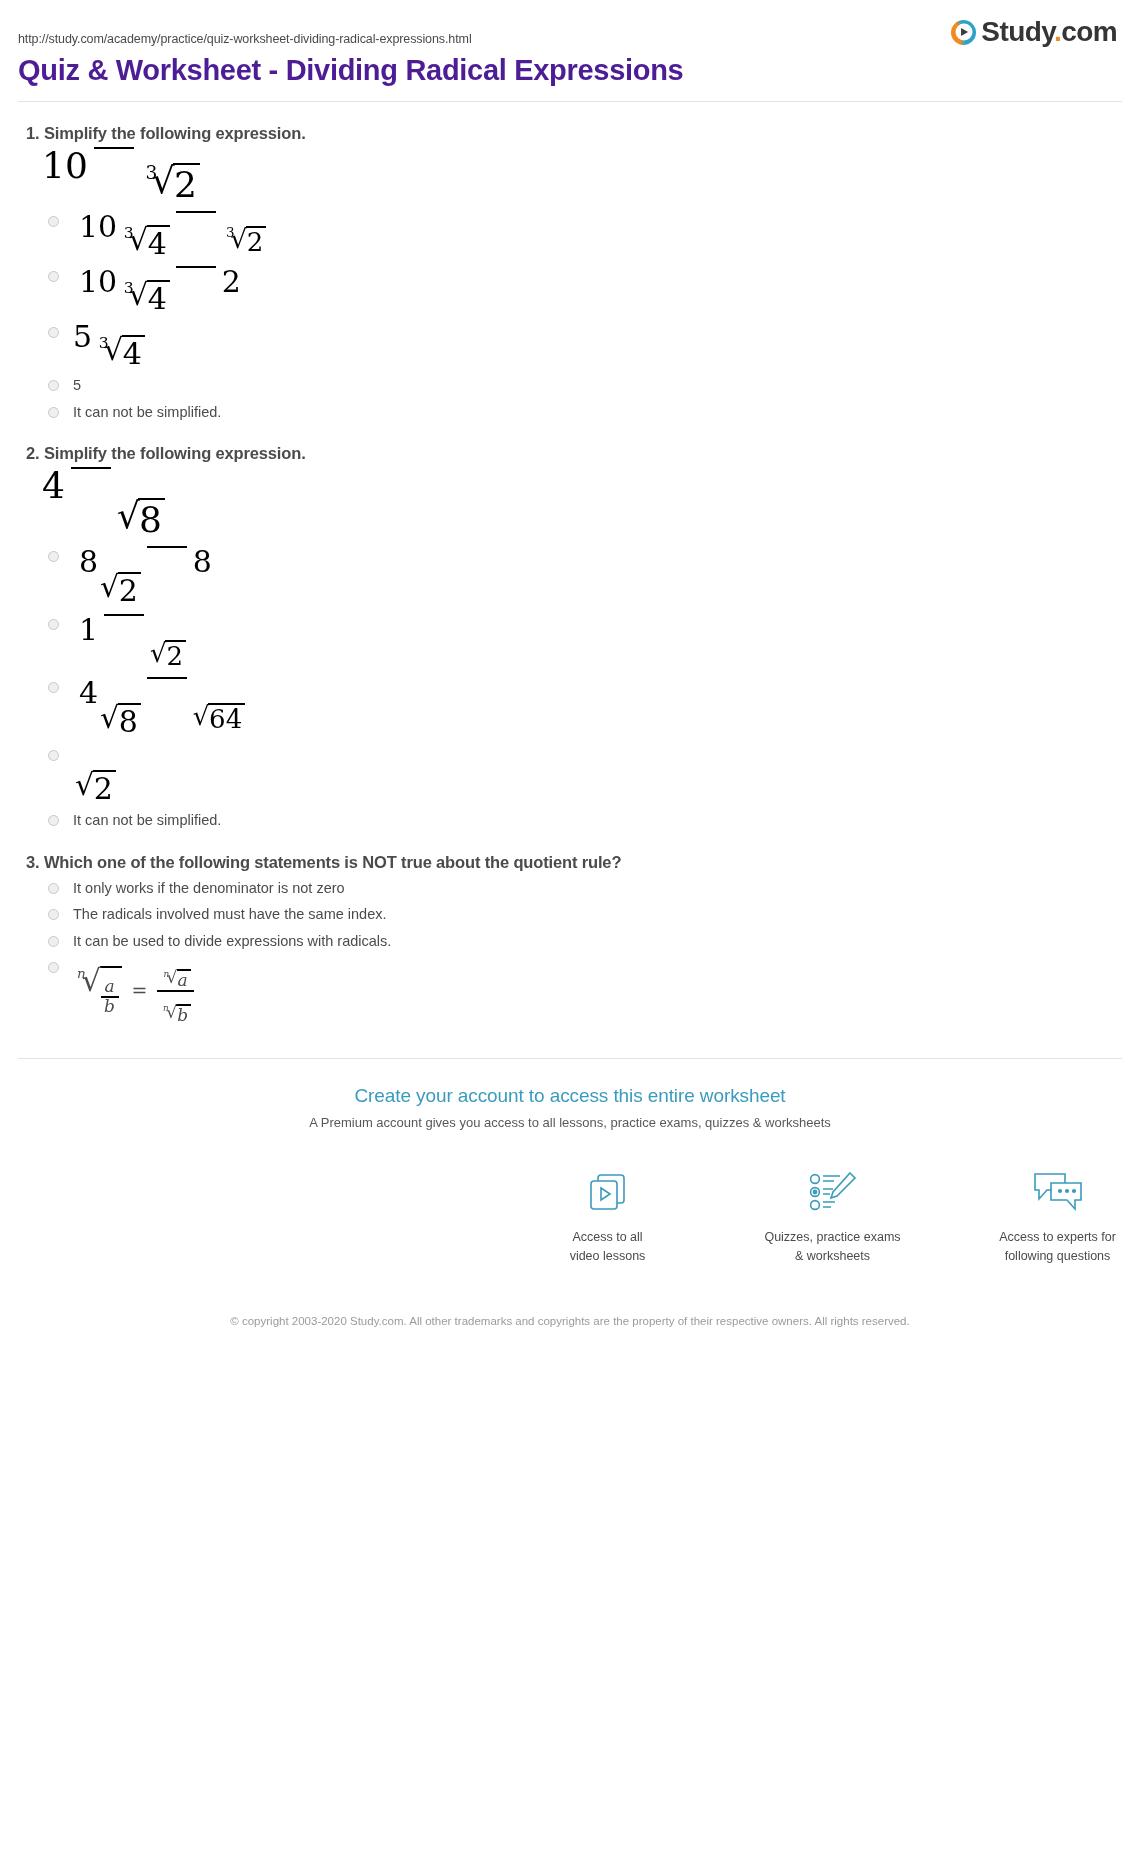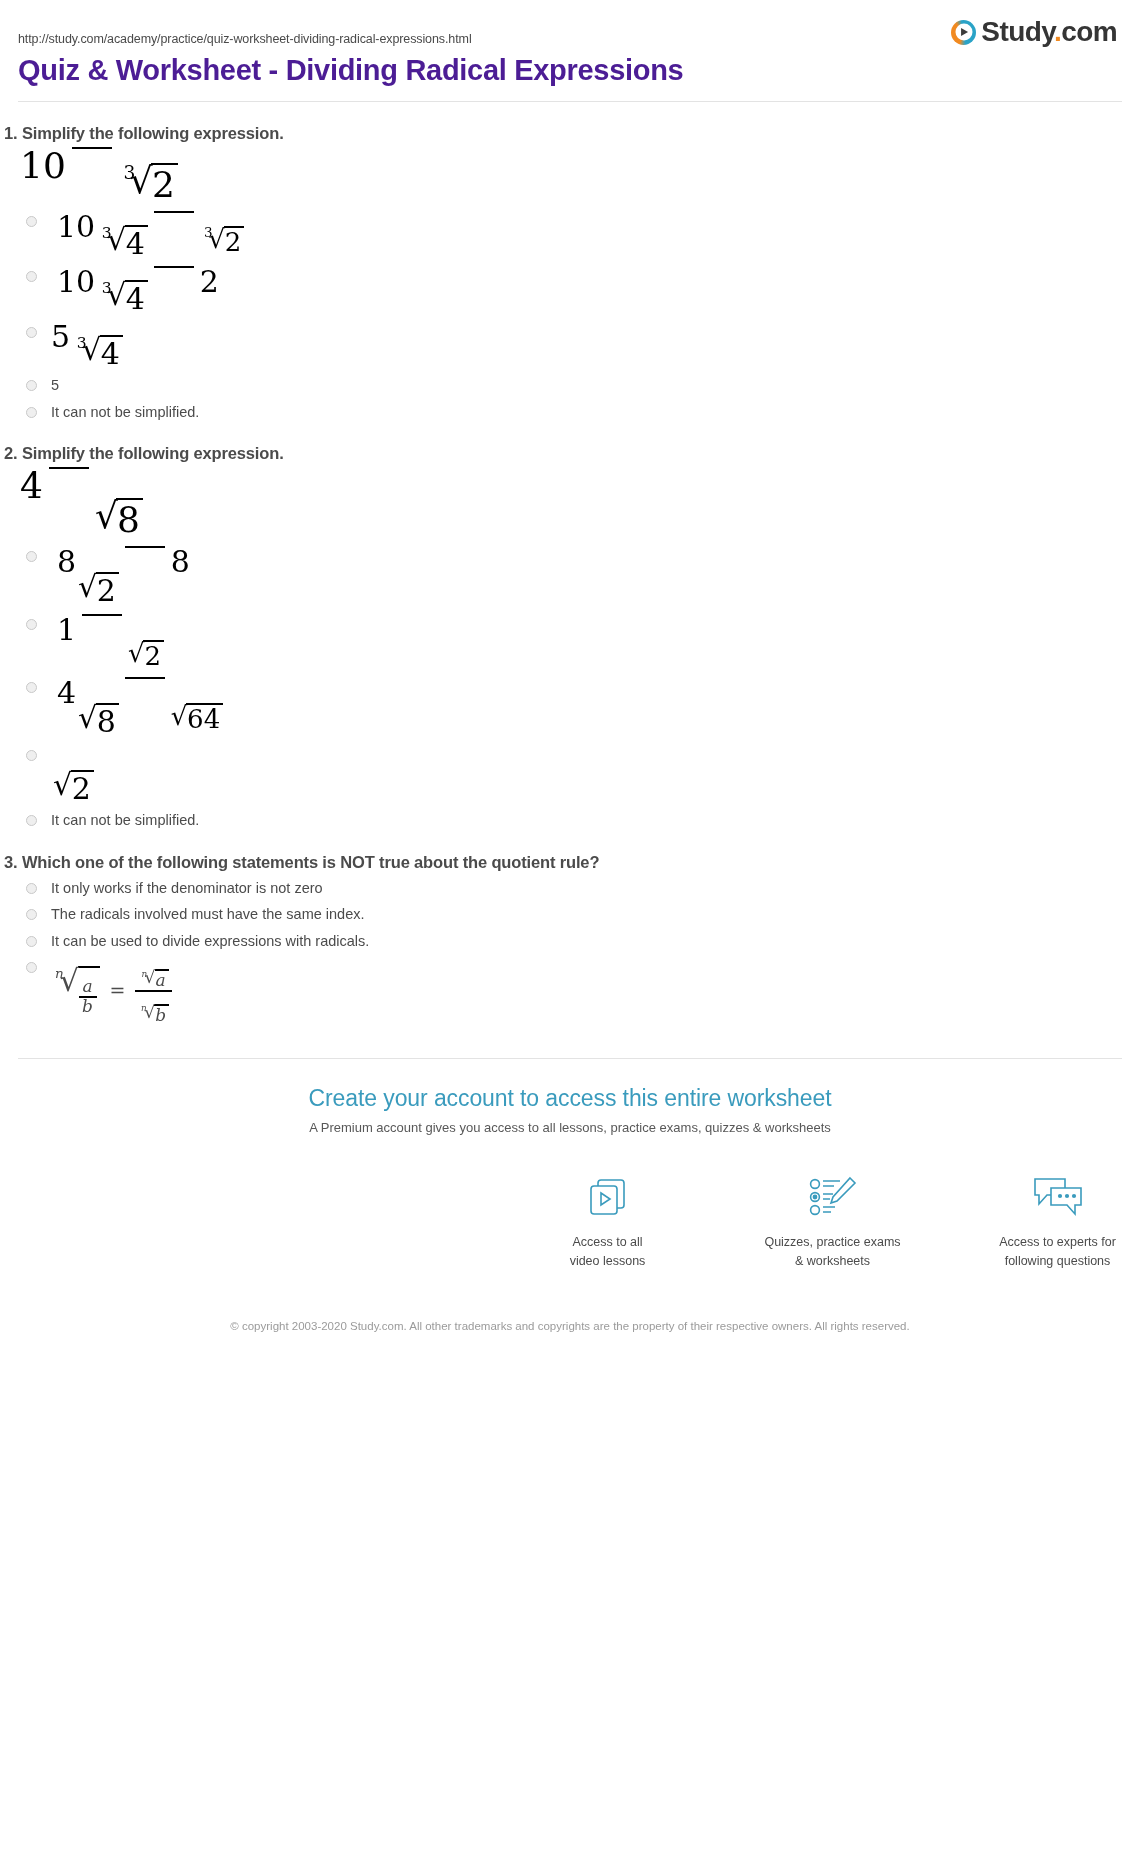--- a/index.html
+++ b/index.html
@@ -79,21 +79,21 @@
     font-size: 29px;
     font-weight: bold;
     color: #4c1d95;
     margin: 8px 0 0 0;
     padding: 0 18px 14px 18px;
     letter-spacing: -0.3px;
   }
   .rule { height: 1px; background: #e3e3e3; margin: 0 18px; }
 
   
-  .qblock { padding: 0 4px; }
+  .qblock { padding: 0 26px; }
   .qtext {
     font-size: 16.5px;
     font-weight: bold;
     color: #4b4b4b;
     margin: 22px 0 4px 0;
     letter-spacing: -0.15px;
   }
   .qstem { margin: 2px 0 6px 10px; }
 
   .opt {
@@ -188,21 +188,21 @@
   .eq { font-style: normal; font-size: 19px; }
 
   
   .footer-rule { height: 1px; background: #e3e3e3; margin: 34px 18px 0 18px; }
   .cta {
     text-align: center;
     padding-top: 26px;
   }
   .cta-title {
     color: #3a9bbd;
-    font-size: 23px;
+    font-size: 19px;
     letter-spacing: -0.1px;
   }
   .cta-sub {
     color: #585858;
     font-size: 13px;
     margin-top: 8px;
   }
   .perks {
     display: flex;
     justify-content: flex-end;

